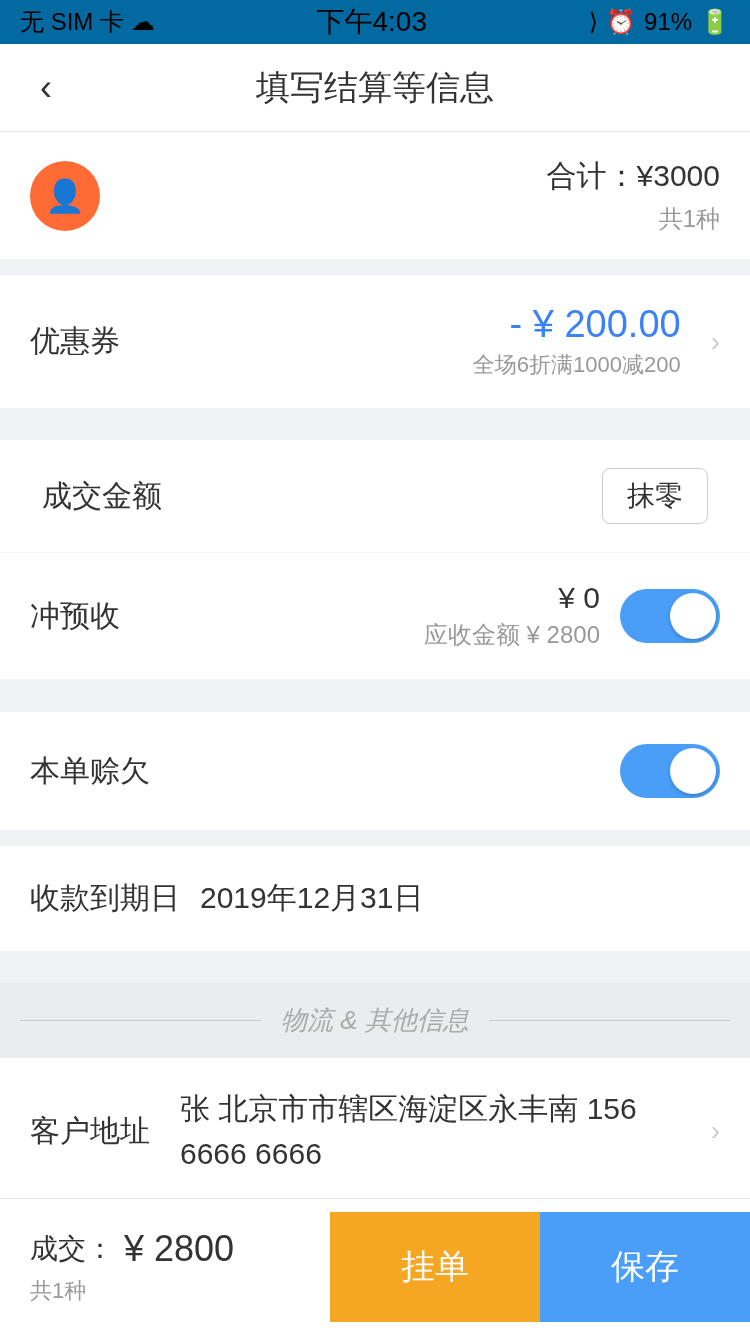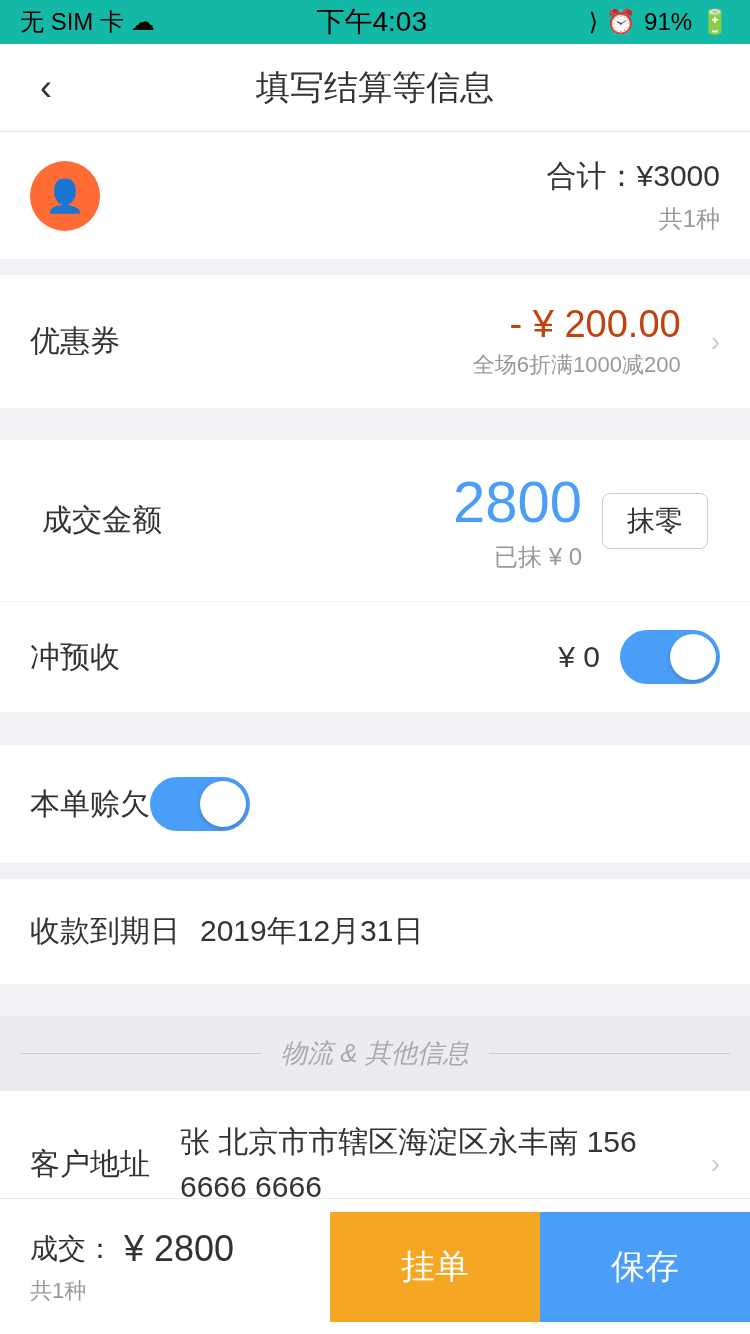--- a/index.html
+++ b/index.html
@@ -10,21 +10,21 @@
       font-family: -apple-system, "PingFang SC", "Helvetica Neue", sans-serif;
       background: #f0f2f5;
       font-size: 28px;
       color: #333;
       position: relative;
     }
 
     
     .status-bar {
       height: 44px;
-      background: #14b8a6;
+      background: #0369a1;
       display: flex;
       align-items: center;
       justify-content: space-between;
       padding: 0 20px;
       font-size: 24px;
       color: #000;
     }
     .status-left { display: flex; align-items: center; gap: 8px; }
     .status-center { font-size: 28px; font-weight: 500; }
     .status-right { display: flex; align-items: center; gap: 8px; font-size: 24px; }
@@ -97,21 +97,21 @@
     .form-row {
       display: flex;
       align-items: center;
       justify-content: space-between;
       padding: 28px 30px;
       border-bottom: 1px solid #f5f5f5;
     }
     .form-row:last-child { border-bottom: none; }
     .form-label { font-size: 30px; color: #333; }
     .form-value { display: flex; align-items: center; gap: 20px; text-align: right; }
-    .coupon-value { font-size: 38px; font-weight: 500; color: #c2410c; }
+    .coupon-value { font-size: 38px; font-weight: 500; color: #3b82f6; }
     .coupon-desc { font-size: 22px; color: #999; margin-top: 4px; }
     .chevron { font-size: 28px; color: #ccc; margin-left: 10px; }
 
     
     .deal-section {
       background: #fff;
       margin-bottom: 16px;
     }
     .deal-row {
       display: flex;
@@ -171,20 +171,21 @@
     .chong-amount-block { text-align: right; }
 
     
     .sheqian-section {
       background: #fff;
       margin-bottom: 16px;
     }
     .sheqian-row {
       display: flex;
       align-items: center;
+      justify-content: space-between;
       padding: 32px 30px;
     }
 
     
     .duedate-section {
       background: #fff;
       margin-bottom: 16px;
       padding: 32px 30px;
     }
     .duedate-content { display: flex; align-items: center; gap: 20px; }
@@ -311,33 +312,30 @@
       </div>
     </div>
   </div>
 
   <div class="section-divider"></div>
 
   <div class="deal-section">
     <div class="deal-row">
       <div class="form-label">成交金额</div>
       <div class="deal-amount-right">
-        <div>
-          <div class="deal-amount-value">2800</div>
-          <div class="deal-amount-sub">已抹  ¥ 0</div>
-        </div>
         <button class="round-zero-btn">抹零</button>
       </div>
     </div>
 
     <div class="chong-row">
       <div class="form-label">冲预收</div>
       <div class="chong-right">
         <div class="chong-amount-block">
           <div style="font-size:30px;color:#333;text-align:right;">¥ 0</div>
+          <div style="font-size:24px;color:#999;margin-top:4px;">应收金额 ¥ 2800</div>
         </div>
         <div class="toggle"></div>
       </div>
     </div>
   </div>
 
   <div class="section-divider"></div>
 
   <div class="sheqian-section">
     <div class="sheqian-row">

